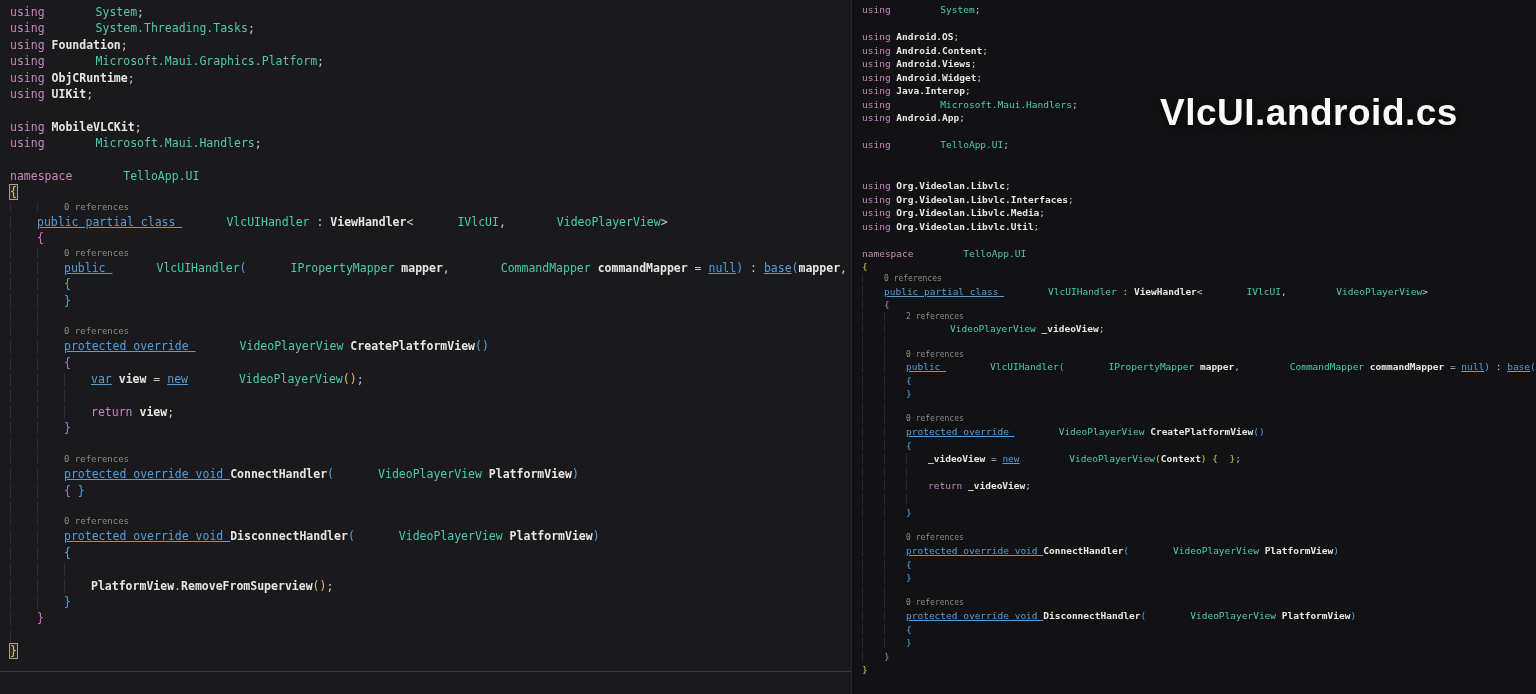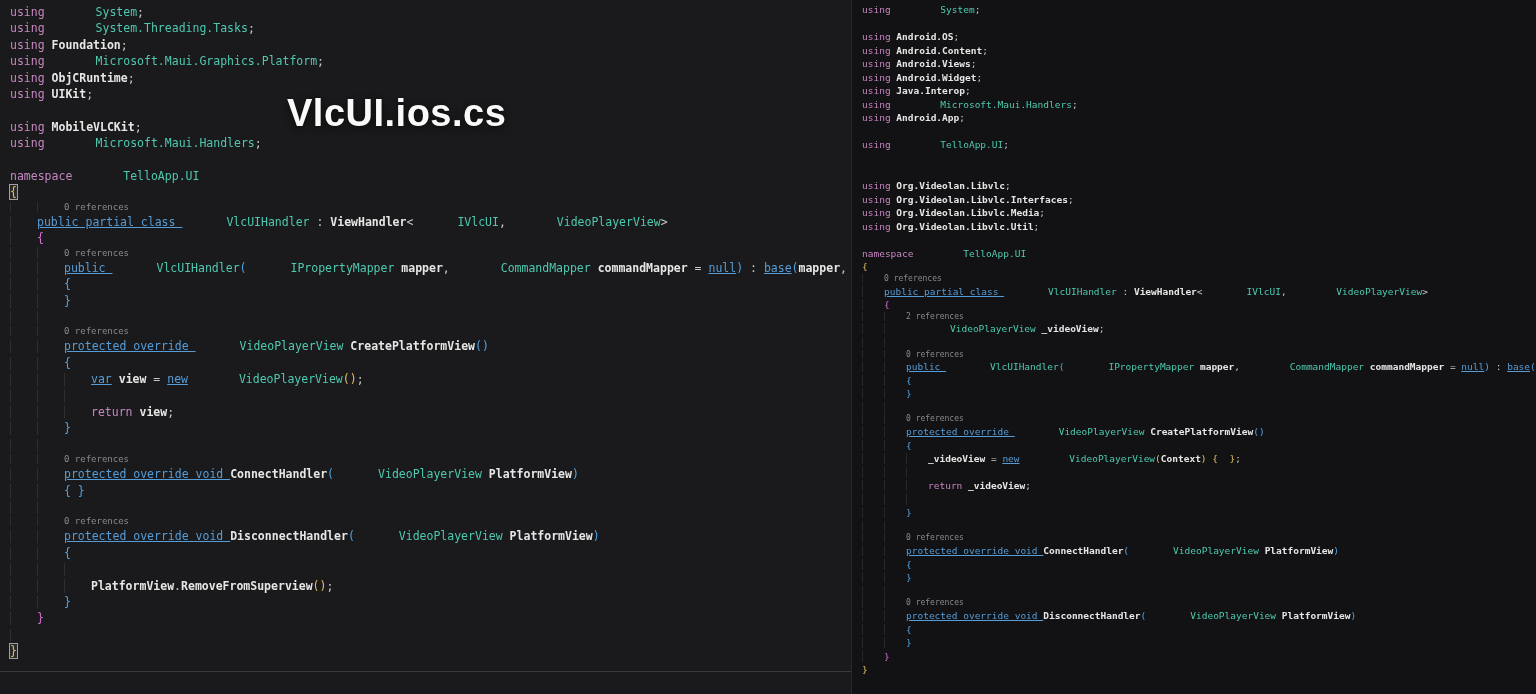--- a/index.html
+++ b/index.html
@@ -43,22 +43,22 @@
   .pane-ios .watermark{left:287px;font-size:38px;}
   .pane-android .watermark{left:308px;font-size:37px;}
   .bottom-line{position:absolute;left:0;right:0;top:671px;border-top:1px solid #3a3a3d;}
 </style>
 </head>
 <body>
 
 <div class="screen">
 
   <section class="pane pane-ios">
-    <div class="watermark">VlcUI.ios.cs</div>
     <div class="code"><div class="line"><span class="tok-ctl">using </span><span class="tok-typ">System</span><span class="tok-pln">;</span></div><div class="line"><span class="tok-ctl">using </span><span class="tok-typ">System.Threading.Tasks</span><span class="tok-pln">;</span></div><div class="line"><span class="tok-ctl">using </span><span class="tok-idf">Foundation</span><span class="tok-pln">;</span></div><div class="line"><span class="tok-ctl">using </span><span class="tok-typ">Microsoft.Maui.Graphics.Platform</span><span class="tok-pln">;</span></div><div class="line"><span class="tok-ctl">using </span><span class="tok-idf">ObjCRuntime</span><span class="tok-pln">;</span></div><div class="line"><span class="tok-ctl">using </span><span class="tok-idf">UIKit</span><span class="tok-pln">;</span></div><div class="line">&nbsp;</div><div class="line"><span class="tok-ctl">using </span><span class="tok-idf">MobileVLCKit</span><span class="tok-pln">;</span></div><div class="line"><span class="tok-ctl">using </span><span class="tok-typ">Microsoft.Maui.Handlers</span><span class="tok-pln">;</span></div><div class="line">&nbsp;</div><div class="line"><span class="tok-ctl">namespace </span><span class="tok-typ">TelloApp.UI</span></div><div class="line"><span class="tok-b1 tok-box">{</span></div><div class="line lens"><span class="indent"></span><span class="indent"></span><span class="tok-lens">0 references</span></div><div class="line"><span class="indent"></span><span class="tok-kw">public partial class </span><span class="tok-typ">VlcUIHandler</span><span class="tok-pln"> : </span><span class="tok-idf">ViewHandler</span><span class="tok-pln">&lt;</span><span class="tok-typ">IVlcUI</span><span class="tok-pln">, </span><span class="tok-typ">VideoPlayerView</span><span class="tok-pln">&gt;</span></div><div class="line"><span class="indent"></span><span class="tok-b2">{</span></div><div class="line lens"><span class="indent"></span><span class="indent"></span><span class="tok-lens">0 references</span></div><div class="line"><span class="indent"></span><span class="indent"></span><span class="tok-kw">public </span><span class="tok-typ">VlcUIHandler</span><span class="tok-b3">(</span><span class="tok-typ">IPropertyMapper</span><span class="tok-pln"> </span><span class="tok-idf">mapper</span><span class="tok-pln">, </span><span class="tok-typ">CommandMapper</span><span class="tok-pln"> </span><span class="tok-idf">commandMapper</span><span class="tok-pln"> = </span><span class="tok-kw">null</span><span class="tok-b3">)</span><span class="tok-pln"> : </span><span class="tok-kw">base</span><span class="tok-b3">(</span><span class="tok-idf">mapper</span><span class="tok-pln">, </span><span class="tok-idf">commandMapper</span><span class="tok-b3">)</span></div><div class="line"><span class="indent"></span><span class="indent"></span><span class="tok-b3">{</span></div><div class="line"><span class="indent"></span><span class="indent"></span><span class="tok-b3">}</span></div><div class="line"><span class="indent"></span><span class="indent"></span>&nbsp;</div><div class="line lens"><span class="indent"></span><span class="indent"></span><span class="tok-lens">0 references</span></div><div class="line"><span class="indent"></span><span class="indent"></span><span class="tok-kw">protected override </span><span class="tok-typ">VideoPlayerView</span><span class="tok-pln"> </span><span class="tok-idf">CreatePlatformView</span><span class="tok-b3">()</span></div><div class="line"><span class="indent"></span><span class="indent"></span><span class="tok-b3">{</span></div><div class="line"><span class="indent"></span><span class="indent"></span><span class="indent"></span><span class="tok-kw">var</span><span class="tok-pln"> </span><span class="tok-idf">view</span><span class="tok-pln"> = </span><span class="tok-kw">new</span><span class="tok-pln"> </span><span class="tok-typ">VideoPlayerView</span><span class="tok-b1">()</span><span class="tok-pln">;</span></div><div class="line"><span class="indent"></span><span class="indent"></span><span class="indent"></span>&nbsp;</div><div class="line"><span class="indent"></span><span class="indent"></span><span class="indent"></span><span class="tok-ctl">return </span><span class="tok-idf">view</span><span class="tok-pln">;</span></div><div class="line"><span class="indent"></span><span class="indent"></span><span class="tok-b3">}</span></div><div class="line"><span class="indent"></span><span class="indent"></span>&nbsp;</div><div class="line lens"><span class="indent"></span><span class="indent"></span><span class="tok-lens">0 references</span></div><div class="line"><span class="indent"></span><span class="indent"></span><span class="tok-kw">protected override void </span><span class="tok-idf">ConnectHandler</span><span class="tok-b3">(</span><span class="tok-typ">VideoPlayerView</span><span class="tok-pln"> </span><span class="tok-idf">PlatformView</span><span class="tok-b3">)</span></div><div class="line"><span class="indent"></span><span class="indent"></span><span class="tok-b3">{ }</span></div><div class="line"><span class="indent"></span><span class="indent"></span>&nbsp;</div><div class="line lens"><span class="indent"></span><span class="indent"></span><span class="tok-lens">0 references</span></div><div class="line"><span class="indent"></span><span class="indent"></span><span class="tok-kw">protected override void </span><span class="tok-idf">DisconnectHandler</span><span class="tok-b3">(</span><span class="tok-typ">VideoPlayerView</span><span class="tok-pln"> </span><span class="tok-idf">PlatformView</span><span class="tok-b3">)</span></div><div class="line"><span class="indent"></span><span class="indent"></span><span class="tok-b3">{</span></div><div class="line"><span class="indent"></span><span class="indent"></span><span class="indent"></span>&nbsp;</div><div class="line"><span class="indent"></span><span class="indent"></span><span class="indent"></span><span class="tok-idf">PlatformView</span><span class="tok-pln">.</span><span class="tok-idf">RemoveFromSuperview</span><span class="tok-b1">()</span><span class="tok-pln">;</span></div><div class="line"><span class="indent"></span><span class="indent"></span><span class="tok-b3">}</span></div><div class="line"><span class="indent"></span><span class="tok-b2">}</span></div><div class="line"><span class="indent"></span>&nbsp;</div><div class="line"><span class="tok-b1 tok-box">}</span></div></div>
     <div class="bottom-line"></div>
   </section>
 
   <section class="pane pane-android">
+    <div class="watermark">VlcUI.android.cs</div>
     <div class="code"><div class="line"><span class="tok-ctl">using </span><span class="tok-typ">System</span><span class="tok-pln">;</span></div><div class="line">&nbsp;</div><div class="line"><span class="tok-ctl">using </span><span class="tok-idf">Android.OS</span><span class="tok-pln">;</span></div><div class="line"><span class="tok-ctl">using </span><span class="tok-idf">Android.Content</span><span class="tok-pln">;</span></div><div class="line"><span class="tok-ctl">using </span><span class="tok-idf">Android.Views</span><span class="tok-pln">;</span></div><div class="line"><span class="tok-ctl">using </span><span class="tok-idf">Android.Widget</span><span class="tok-pln">;</span></div><div class="line"><span class="tok-ctl">using </span><span class="tok-idf">Java.Interop</span><span class="tok-pln">;</span></div><div class="line"><span class="tok-ctl">using </span><span class="tok-typ">Microsoft.Maui.Handlers</span><span class="tok-pln">;</span></div><div class="line"><span class="tok-ctl">using </span><span class="tok-idf">Android.App</span><span class="tok-pln">;</span></div><div class="line">&nbsp;</div><div class="line"><span class="tok-ctl">using </span><span class="tok-typ">TelloApp.UI</span><span class="tok-pln">;</span></div><div class="line">&nbsp;</div><div class="line">&nbsp;</div><div class="line"><span class="tok-ctl">using </span><span class="tok-idf">Org.Videolan.Libvlc</span><span class="tok-pln">;</span></div><div class="line"><span class="tok-ctl">using </span><span class="tok-idf">Org.Videolan.Libvlc.Interfaces</span><span class="tok-pln">;</span></div><div class="line"><span class="tok-ctl">using </span><span class="tok-idf">Org.Videolan.Libvlc.Media</span><span class="tok-pln">;</span></div><div class="line"><span class="tok-ctl">using </span><span class="tok-idf">Org.Videolan.Libvlc.Util</span><span class="tok-pln">;</span></div><div class="line">&nbsp;</div><div class="line"><span class="tok-ctl">namespace </span><span class="tok-typ">TelloApp.UI</span></div><div class="line"><span class="tok-b1">{</span></div><div class="line lens"><span class="indent"></span><span class="tok-lens">0 references</span></div><div class="line"><span class="indent"></span><span class="tok-kw">public partial class </span><span class="tok-typ">VlcUIHandler</span><span class="tok-pln"> : </span><span class="tok-idf">ViewHandler</span><span class="tok-pln">&lt;</span><span class="tok-typ">IVlcUI</span><span class="tok-pln">, </span><span class="tok-typ">VideoPlayerView</span><span class="tok-pln">&gt;</span></div><div class="line"><span class="indent"></span><span class="tok-b2">{</span></div><div class="line lens"><span class="indent"></span><span class="indent"></span><span class="tok-lens">2 references</span></div><div class="line"><span class="indent"></span><span class="indent"></span><span class="tok-typ">VideoPlayerView</span><span class="tok-pln"> </span><span class="tok-idf">_videoView</span><span class="tok-pln">;</span></div><div class="line"><span class="indent"></span><span class="indent"></span>&nbsp;</div><div class="line lens"><span class="indent"></span><span class="indent"></span><span class="tok-lens">0 references</span></div><div class="line"><span class="indent"></span><span class="indent"></span><span class="tok-kw">public </span><span class="tok-typ">VlcUIHandler</span><span class="tok-b3">(</span><span class="tok-typ">IPropertyMapper</span><span class="tok-pln"> </span><span class="tok-idf">mapper</span><span class="tok-pln">, </span><span class="tok-typ">CommandMapper</span><span class="tok-pln"> </span><span class="tok-idf">commandMapper</span><span class="tok-pln"> = </span><span class="tok-kw">null</span><span class="tok-b3">)</span><span class="tok-pln"> : </span><span class="tok-kw">base</span><span class="tok-b3">(</span><span class="tok-idf">mapper</span><span class="tok-pln">, </span><span class="tok-idf">commandMapper</span><span class="tok-b3">)</span></div><div class="line"><span class="indent"></span><span class="indent"></span><span class="tok-b3">{</span></div><div class="line"><span class="indent"></span><span class="indent"></span><span class="tok-b3">}</span></div><div class="line"><span class="indent"></span><span class="indent"></span>&nbsp;</div><div class="line lens"><span class="indent"></span><span class="indent"></span><span class="tok-lens">0 references</span></div><div class="line"><span class="indent"></span><span class="indent"></span><span class="tok-kw">protected override </span><span class="tok-typ">VideoPlayerView</span><span class="tok-pln"> </span><span class="tok-idf">CreatePlatformView</span><span class="tok-b3">()</span></div><div class="line"><span class="indent"></span><span class="indent"></span><span class="tok-b3">{</span></div><div class="line"><span class="indent"></span><span class="indent"></span><span class="indent"></span><span class="tok-idf">_videoView</span><span class="tok-pln"> = </span><span class="tok-kw">new</span><span class="tok-pln"> </span><span class="tok-typ">VideoPlayerView</span><span class="tok-b1">(</span><span class="tok-idf">Context</span><span class="tok-b1">)</span><span class="tok-pln"> </span><span class="tok-b1">{  }</span><span class="tok-pln">;</span></div><div class="line"><span class="indent"></span><span class="indent"></span><span class="indent"></span>&nbsp;</div><div class="line"><span class="indent"></span><span class="indent"></span><span class="indent"></span><span class="tok-ctl">return </span><span class="tok-idf">_videoView</span><span class="tok-pln">;</span></div><div class="line"><span class="indent"></span><span class="indent"></span><span class="indent"></span>&nbsp;</div><div class="line"><span class="indent"></span><span class="indent"></span><span class="tok-b3">}</span></div><div class="line"><span class="indent"></span><span class="indent"></span>&nbsp;</div><div class="line lens"><span class="indent"></span><span class="indent"></span><span class="tok-lens">0 references</span></div><div class="line"><span class="indent"></span><span class="indent"></span><span class="tok-kw">protected override void </span><span class="tok-idf">ConnectHandler</span><span class="tok-b3">(</span><span class="tok-typ">VideoPlayerView</span><span class="tok-pln"> </span><span class="tok-idf">PlatformView</span><span class="tok-b3">)</span></div><div class="line"><span class="indent"></span><span class="indent"></span><span class="tok-b3">{</span></div><div class="line"><span class="indent"></span><span class="indent"></span><span class="tok-b3">}</span></div><div class="line"><span class="indent"></span><span class="indent"></span>&nbsp;</div><div class="line lens"><span class="indent"></span><span class="indent"></span><span class="tok-lens">0 references</span></div><div class="line"><span class="indent"></span><span class="indent"></span><span class="tok-kw">protected override void </span><span class="tok-idf">DisconnectHandler</span><span class="tok-b3">(</span><span class="tok-typ">VideoPlayerView</span><span class="tok-pln"> </span><span class="tok-idf">PlatformView</span><span class="tok-b3">)</span></div><div class="line"><span class="indent"></span><span class="indent"></span><span class="tok-b3">{</span></div><div class="line"><span class="indent"></span><span class="indent"></span><span class="tok-b3">}</span></div><div class="line"><span class="indent"></span><span class="tok-b2">}</span></div><div class="line"><span class="tok-b1">}</span></div></div>
   </section>
 
 </div>
 
 </body></html>

